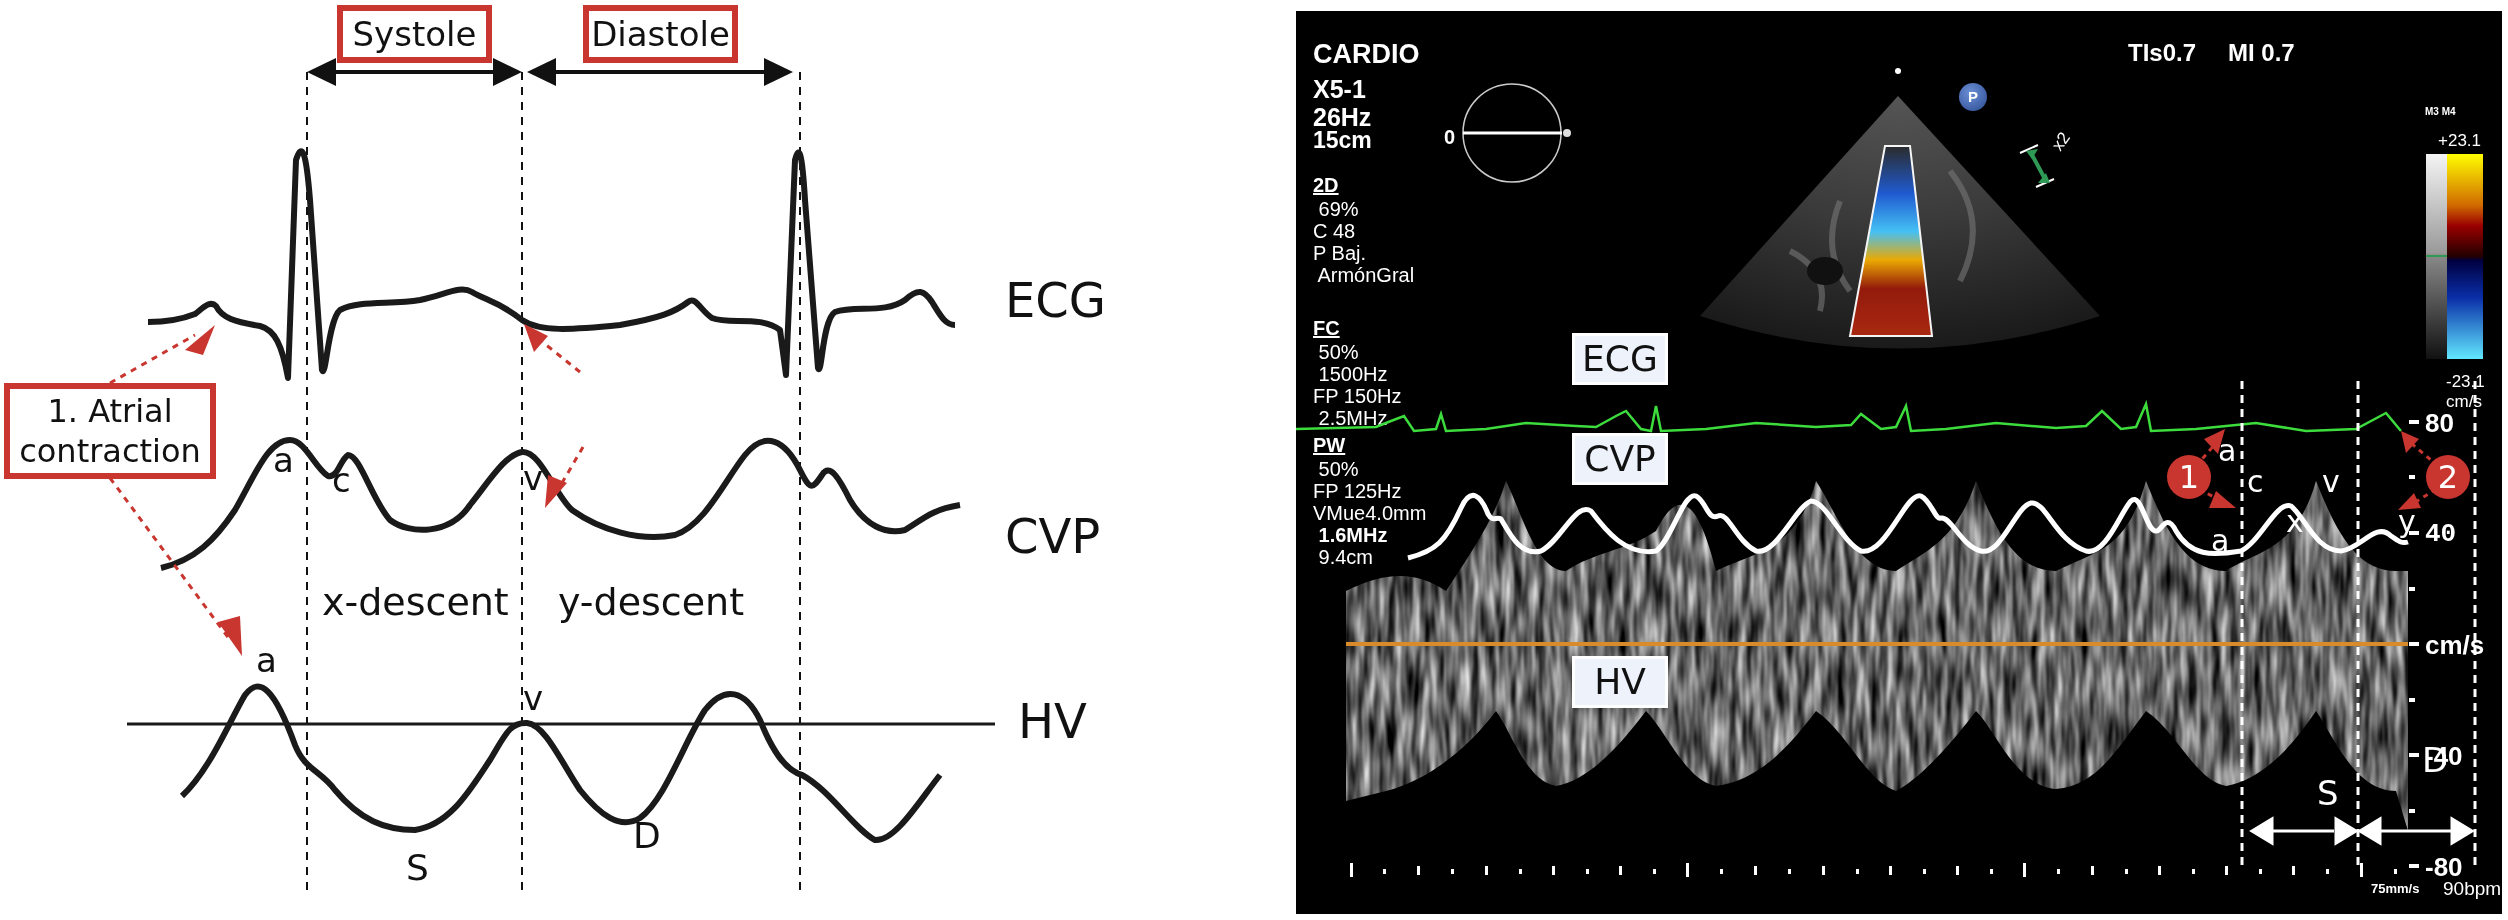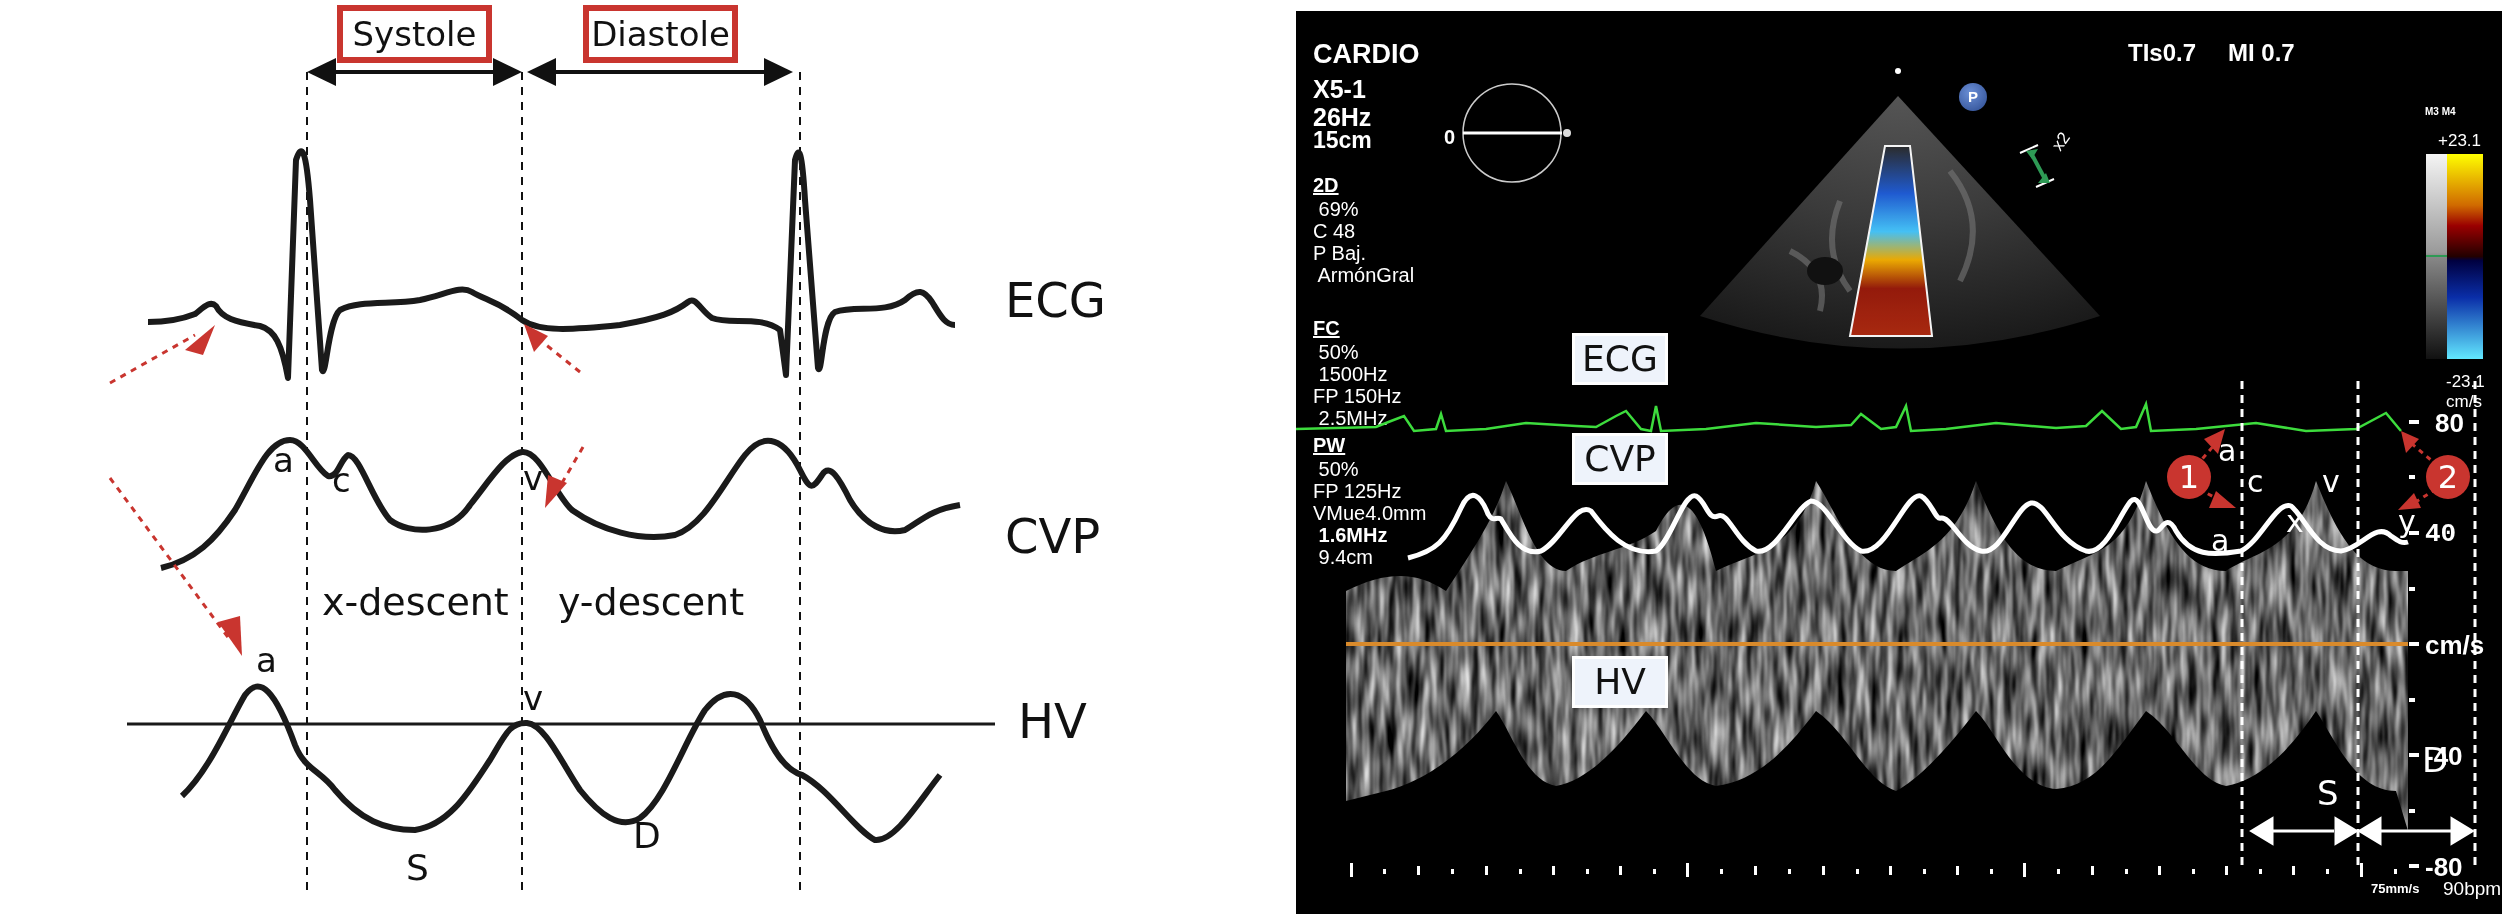--- a/index.html
+++ b/index.html
@@ -60,20 +60,24 @@
       <polygon points="215,325 185,350 203,355"></polygon>
       <polygon points="242,656 218,622 240,616"></polygon>
       <polygon points="524,324 548,336 534,352"></polygon>
       <polygon points="545,508 548,475 567,483"></polygon>
     </g>
   </svg>
 
   <div class="redbox" style="left:337px;top:5px;width:155px;height:58px;font-size:34px;line-height:46px;">Systole</div>
   <div class="redbox" style="left:583px;top:5px;width:155px;height:58px;font-size:34px;line-height:46px;">Diastole</div>
 
+  <div class="redbox" style="left:4px;top:383px;width:212px;height:96px;font-size:32px;line-height:40px;padding-top:2px;">
+    <div>1. Atrial</div>
+    <div>contraction</div>
+  </div>
 
   <div class="sch-label" style="left:1005px;top:272px;font-size:48px;">ECG</div>
   <div class="sch-label" style="left:1005px;top:508px;font-size:48px;">CVP</div>
   <div class="sch-label" style="left:1018px;top:693px;font-size:48px;">HV</div>
 
   <div class="sch-label" style="left:273px;top:440px;font-size:34px;">a</div>
   <div class="sch-label" style="left:332px;top:460px;font-size:34px;">c</div>
   <div class="sch-label" style="left:523px;top:458px;font-size:34px;">v</div>
   <div class="sch-label" style="left:322px;top:580px;font-size:38px;">x-descent</div>
   <div class="sch-label" style="left:558px;top:580px;font-size:38px;">y-descent</div>
@@ -263,21 +267,21 @@
 
   <div class="ann" style="left:922px;top:425px;">a</div>
   <div class="ann" style="left:915px;top:515px;">a</div>
   <div class="ann" style="left:951px;top:456px;">c</div>
   <div class="ann" style="left:1026px;top:456px;">v</div>
   <div class="ann" style="left:990px;top:496px;">x</div>
   <div class="ann" style="left:1102px;top:496px;">y</div>
   <div class="ann" style="left:1021px;top:765px;font-size:34px;">S</div>
   <div class="ann" style="left:1126px;top:732px;font-size:34px;">D</div>
 
-  <div class="axis-lbl" style="left:1129px;top:399px;margin-left:10px;">80</div>
+  <div class="axis-lbl" style="left:1129px;top:399px;">80</div>
   <div class="axis-lbl" style="left:1129px;top:510px;font-family:Liberation Mono, monospace;">40</div>
   <div class="axis-lbl" style="left:1129px;top:621px;">cm/s</div>
   <div class="axis-lbl" style="left:1129px;top:732px;">-40</div>
   <div class="axis-lbl" style="left:1129px;top:843px;">-80</div>
 
   <div class="us-text us-bold" style="left:1075px;top:871px;font-size:13px;">75mm/s</div>
   <div class="us-text" style="left:1147px;top:868px;font-size:19px;">90bpm</div>
 </div>
 
 </body></html>

